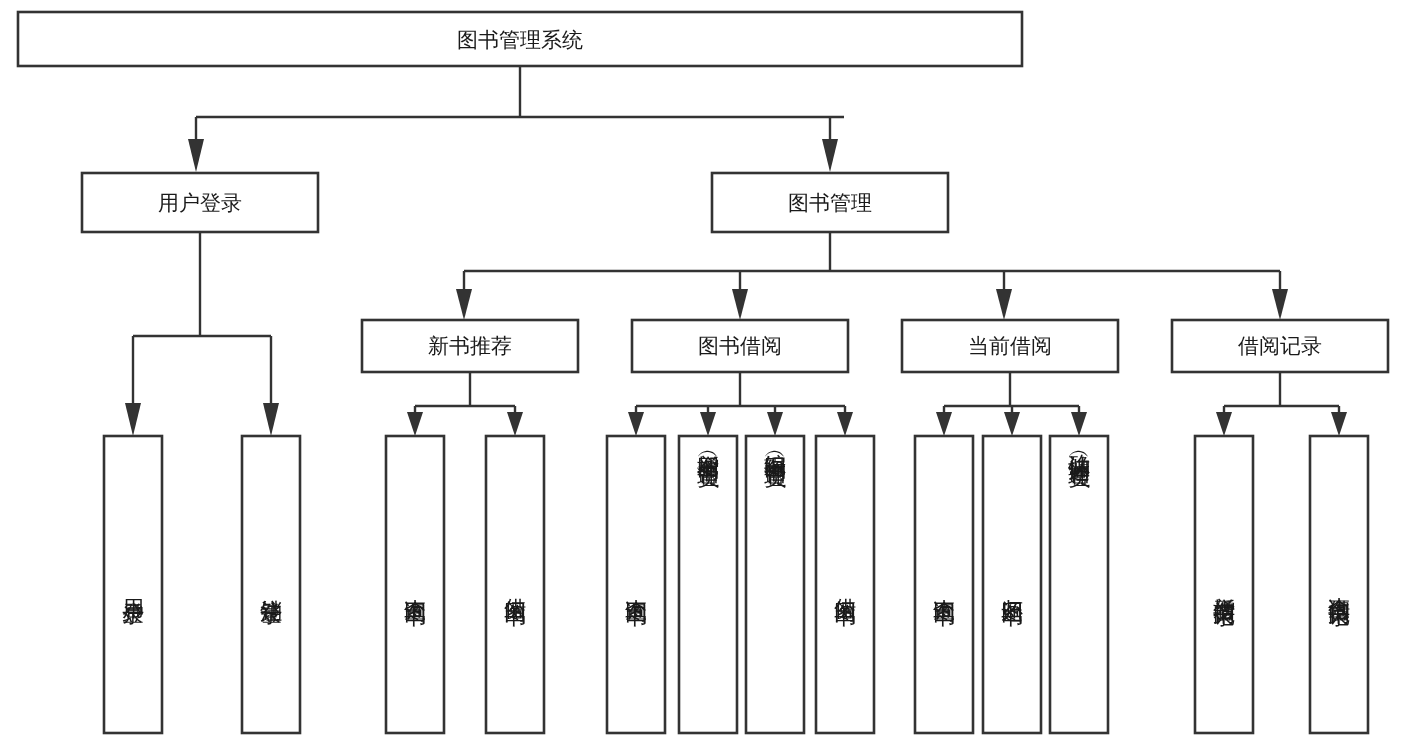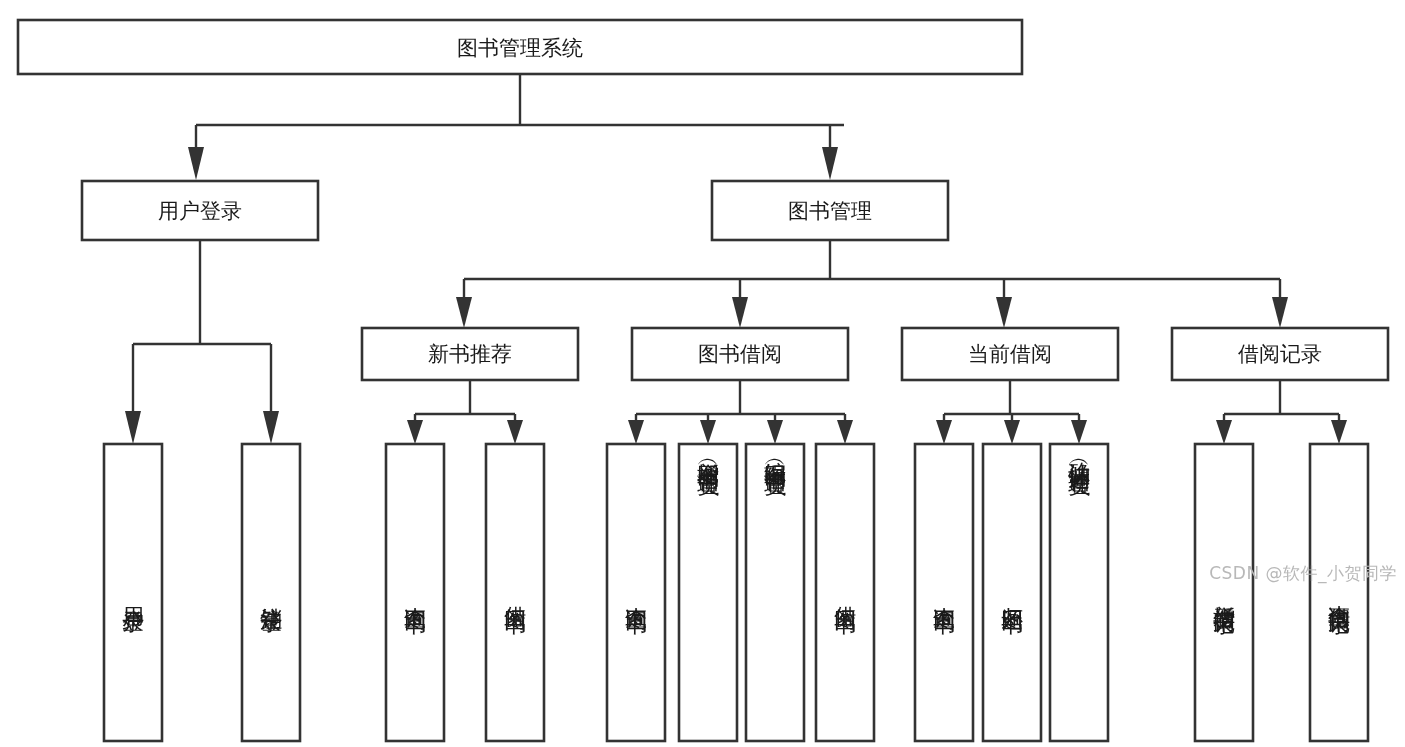--- a/index.html
+++ b/index.html
@@ -11,21 +11,20 @@
     width: 1405px;
     height: 747px;
     font-family: "DejaVu Sans", "Liberation Sans", sans-serif;
     overflow: hidden;
   }
   #diagram-root {
     position: relative;
     width: 1405px;
     height: 583px;
     background: #ffffff;
-    margin-top: 8px;
   }
   svg#tree-svg {
     position: absolute;
     top: 0;
     left: 0;
     width: 1405px;
     height: 747px;
   }
   .node-box {
     fill: #ffffff;
@@ -219,15 +218,14 @@
   <div class="vlabel" style="left:746px; top:436px; width:58px; height:297px; justify-content:flex-start; display:flex; align-items:center;">编辑图书（管理员）</div>
   <div class="vlabel" style="left:816px; top:436px; width:58px; height:297px; justify-content:center; display:flex; align-items:center;">借阅图书</div>
 
   <div class="vlabel" style="left:915px; top:436px; width:58px; height:297px; justify-content:center; display:flex; align-items:center;">查询图书</div>
   <div class="vlabel" style="left:983px; top:436px; width:58px; height:297px; justify-content:center; display:flex; align-items:center;">归还图书</div>
   <div class="vlabel" style="left:1050px; top:436px; width:58px; height:297px; justify-content:flex-start; display:flex; align-items:center;">确认归还（管理员）</div>
 
   <div class="vlabel" style="left:1195px; top:436px; width:58px; height:297px; justify-content:center; display:flex; align-items:center;">新增借阅记录</div>
   <div class="vlabel" style="left:1310px; top:436px; width:58px; height:297px; justify-content:center; display:flex; align-items:center;">查询借阅记录</div>
 
-  <div class="watermark">CSDN @软件_小贺同学</div>
 
 </div>
 
 </body></html>

